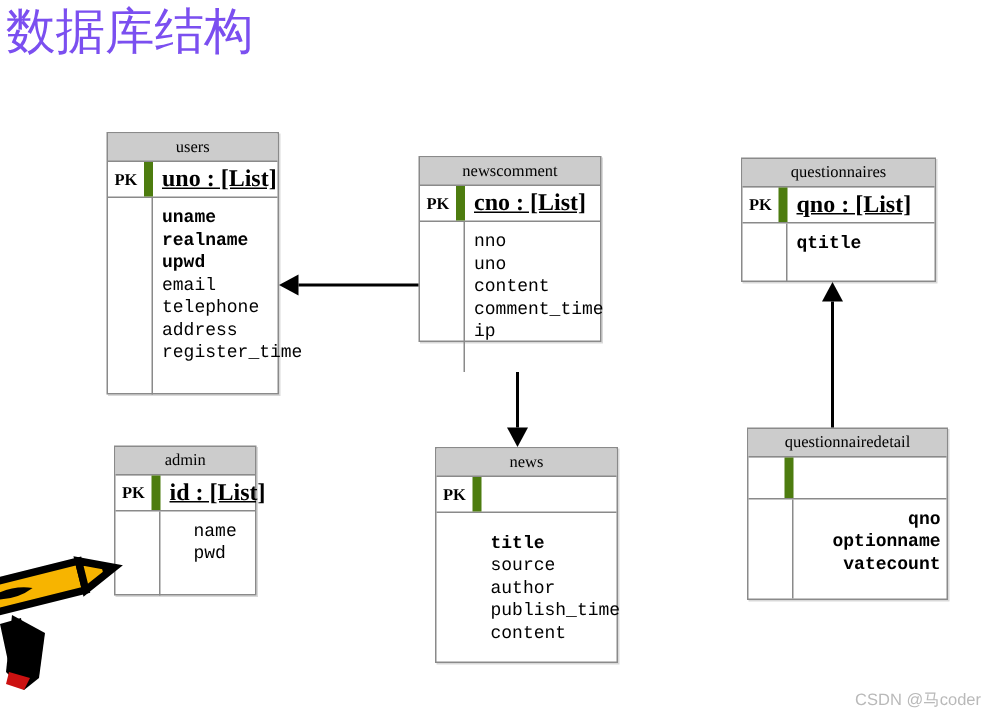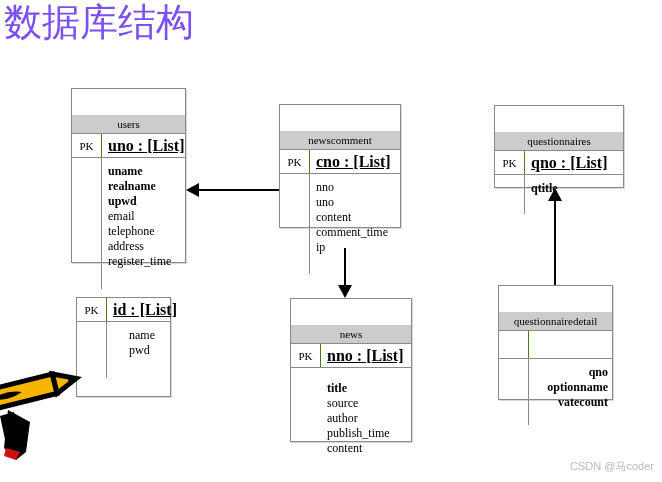--- a/index.html
+++ b/index.html
@@ -10,21 +10,21 @@
     position:relative;
     overflow:hidden;
   }
   #canvas{position:absolute;left:0;top:0;width:662px;height:482px;}
 
   
   .page-title{
     position:absolute;
     left:4px; top:2px;
     font-family:"Liberation Serif",serif;
-    font-size:38px;
+    font-size:33px;
     line-height:40px;
     color:#7b4ff0;
     white-space:nowrap;
     letter-spacing:0px;
   }
 
   
   .table{
     position:absolute;
     border:1px solid #8a8a8a;
@@ -35,35 +35,34 @@
   .tbl-header{
     background:#cccccc;
     border-bottom:1px solid #8a8a8a;
     text-align:center;
     font-size:11px;
     line-height:18px;
     height:19px;
     color:#000;
     box-sizing:border-box;
     font-family:"Liberation Serif",serif;
-    margin-top:26px;
   }
   .tbl-pkrow{
     display:flex;
     border-bottom:1px solid #8a8a8a;
     height:24px;
     box-sizing:border-box;
   }
   .pk-tag{
     width:30px;
     flex:0 0 30px;
-    border-right:1px solid #4d7c0f;
+    border-right:6px solid #4d7c0f;
     box-sizing:border-box;
     font-size:11px;
-    font-weight:normal;
+    font-weight:bold;
     display:flex;
     align-items:center;
     justify-content:center;
     color:#000;
   }
   .pk-name{
     flex:1 1 auto;
     box-sizing:border-box;
     padding-left:6px;
     display:flex;
@@ -81,36 +80,37 @@
   .body-gutter{
     width:30px;
     flex:0 0 30px;
     border-right:1px solid #8a8a8a;
     box-sizing:border-box;
   }
   .field-list{
     flex:1 1 auto;
     padding:6px 4px 6px 6px;
     box-sizing:border-box;
+    font-family:Liberation Mono, monospace;
   }
   .field{
     font-size:12px;
     line-height:15px;
     color:#000;
     white-space:nowrap;
   }
   .field.bold{font-weight:bold;}
 
   
   #tbl-users            {left:71px;  top:88px;  width:115px; height:175px;}
   #tbl-newscomment      {left:279px; top:104px; width:122px; height:124px;}
   #tbl-questionnaires   {left:494px; top:105px; width:130px; height:83px;}
   #tbl-admin            {left:76px;  top:297px; width:95px;  height:100px;}
   #tbl-news             {left:290px; top:298px; width:122px; height:144px;}
-  #tbl-qdetail          {left:498px; top:285px; width:115px; height:115px;}
+  #tbl-qdetail          {left:498px; top:285px; width:134px; height:115px;}
 
   
   #tbl-users .tbl-body          {height:131px;}
   #tbl-newscomment .tbl-body    {height:100px;}
   #tbl-questionnaires .tbl-body {height:39px;}
   #tbl-admin .tbl-body          {height:56px;gap:16px;}
   #tbl-news .tbl-body           {height:100px;align-items:center;}
   #tbl-qdetail .tbl-body        {height:66px;text-align:right;}
   #tbl-qdetail .tbl-pkrow       {height:28px;}
 
@@ -201,38 +201,38 @@
     </div>
     <div class="tbl-body">
       <div class="body-gutter"></div>
       <div class="field-list">
         <div class="field bold">qtitle</div>
       </div>
     </div>
   </div>
 
   <div class="table" id="tbl-admin">
+    <div class="tbl-header">admin</div>
     <div class="tbl-pkrow">
       <div class="pk-tag">PK</div>
       <div class="pk-name">id : [List]</div>
     </div>
     <div class="tbl-body">
       <div class="body-gutter"></div>
       <div class="field-list">
         <div class="field">name</div>
         <div class="field">pwd</div>
       </div>
     </div>
   </div>
 
   <div class="table" id="tbl-news">
     <div class="tbl-header">news</div>
     <div class="tbl-pkrow">
       <div class="pk-tag">PK</div>
-      <div class="pk-name">nno : [List]</div>
     </div>
     <div class="tbl-body">
       <div class="body-gutter"></div>
       <div class="field-list">
         <div class="field bold">title</div>
         <div class="field">source</div>
         <div class="field">author</div>
         <div class="field">publish_time</div>
         <div class="field">content</div>
       </div>

